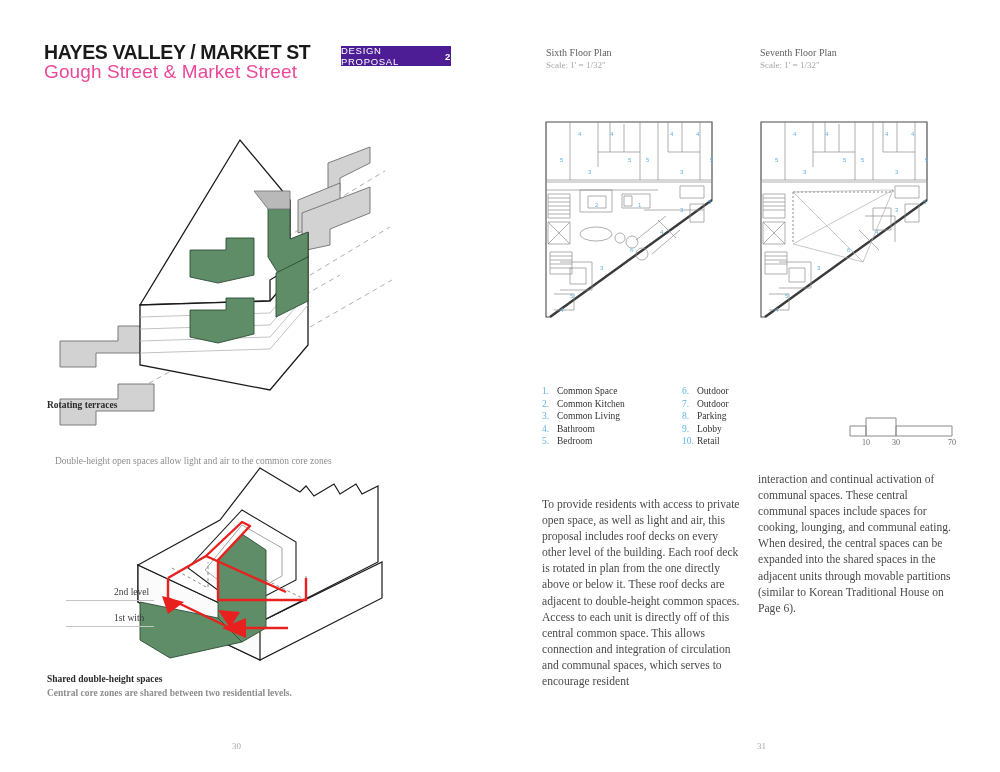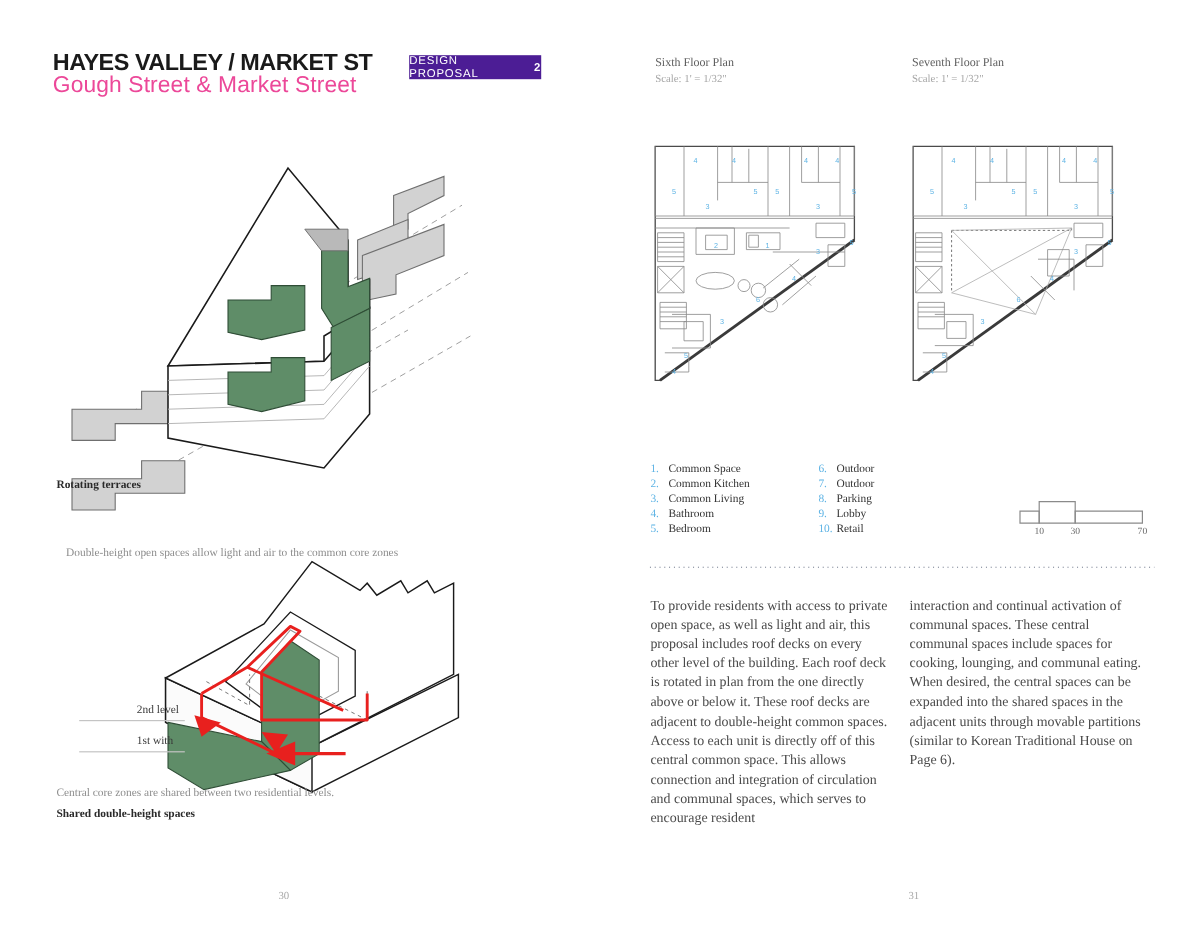--- a/index.html
+++ b/index.html
@@ -195,21 +195,21 @@
       </g>
       <path d="M112 178 L136 168 L136 188 Z" fill="#e8201e"></path>
     </svg>
 
     <div class="lvl-label" style="left:68px;top:587px;">2nd level</div>
     <div class="lvl-rule" style="left:66px;top:600px;width:88px;"></div>
     <div class="lvl-label" style="left:68px;top:613px;">1st with</div>
     <div class="lvl-rule" style="left:66px;top:626px;width:88px;"></div>
 
     <div class="cap-title" style="left:47px;top:674px;">Shared double-height spaces</div>
-    <div class="cap-sub" style="left:47px;top:656px;">Central core zones are shared between two residential levels.</div>
+    <div class="cap-sub" style="left:47px;top:688px;font-weight:bold;">Central core zones are shared between two residential levels.</div>
 
     <div class="folio" style="left:232px;top:741px;">30</div>
   </div>
 
   <div>
 
     <div class="plan-title" style="left:546px;top:47px;">Sixth Floor Plan</div>
     <div class="plan-scale" style="left:546px;top:60px;">Scale: 1' = 1/32"</div>
 
     <div class="plan-title" style="left:760px;top:47px;">Seventh Floor Plan</div>
@@ -432,18 +432,18 @@
       <g font-family="Liberation Serif, serif" font-size="8" fill="#6a6a6a" text-anchor="middle">
         <text x="20" y="37">10</text>
         <text x="50" y="37">30</text>
         <text x="106" y="37">70</text>
       </g>
     </svg>
 
     <div class="dotted"></div>
 
     <div class="bodycol" style="left:542px;top:497px;">To provide residents with access to private open space, as well as light and air, this proposal includes roof decks on every other level of the building.  Each roof deck is rotated in plan from the one directly above or below it. These roof decks are adjacent to double-height common spaces. Access to each unit is directly off of this central common space. This allows connection and integration of circulation and communal spaces, which serves to encourage resident</div>
-    <div class="bodycol" style="left:758px;top:497px;">interaction and continual activation of communal spaces. These central communal spaces include spaces for cooking, lounging, and communal eating. When desired, the central spaces can be expanded into the shared spaces in the adjacent units through movable partitions (similar to Korean Traditional House on Page 6).</div>
+    <div class="bodycol" style="left:758px;top:472px;">interaction and continual activation of communal spaces. These central communal spaces include spaces for cooking, lounging, and communal eating. When desired, the central spaces can be expanded into the shared spaces in the adjacent units through movable partitions (similar to Korean Traditional House on Page 6).</div>
 
     <div class="folio" style="left:757px;top:741px;">31</div>
   </div>
 
 </div>
 
 </body></html>

